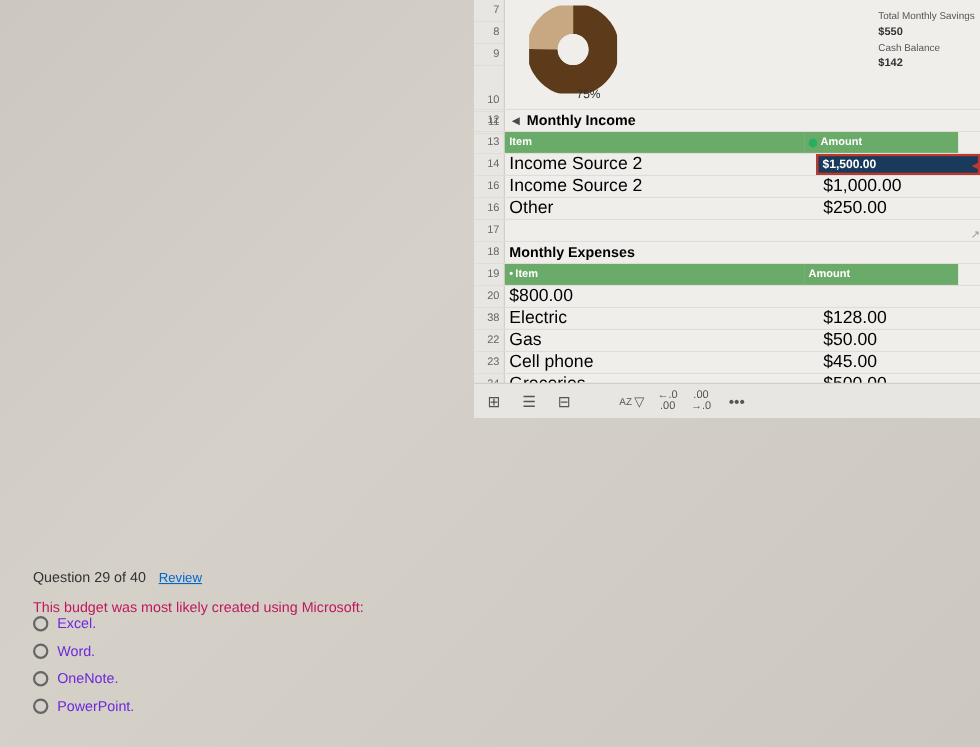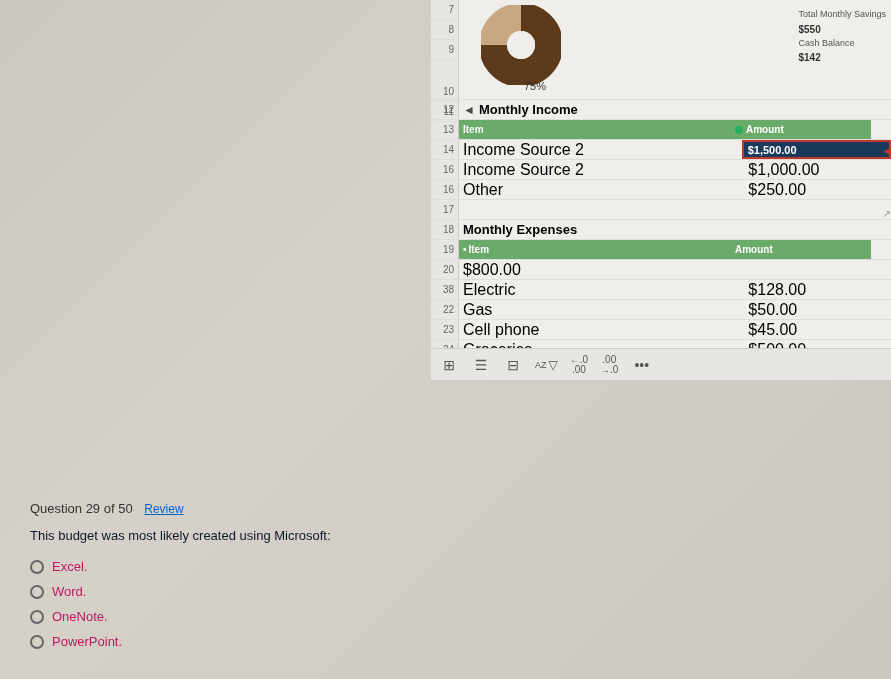--- a/index.html
+++ b/index.html
@@ -102,31 +102,30 @@
 
     .question-header .review-link {
       color: #0066cc;
       text-decoration: underline;
       margin-left: 8px;
       font-size: 12px;
     }
 
     .question-text {
       font-size: 13px;
-      color: #0f172a;
-      margin-bottom: 16px;
+      color: #be185d;
     }
 
     .answer-option {
       display: flex;
       align-items: center;
       gap: 8px;
       margin-bottom: 10px;
       font-size: 13px;
-      color: #be185d;
+      color: #6d28d9;
     }
 
     .radio-circle {
       width: 14px;
       height: 14px;
       border-radius: 50%;
       border: 2px solid #666;
       background: transparent;
       flex-shrink: 0;
     }
@@ -289,38 +288,38 @@
     <div class="spreadsheet-row">
       <div class="row-num">25</div>
       <div class="cell" style="flex:2;">Car payment</div>
       <div class="cell" style="flex:1;">$273.00</div>
     </div>
 
     <div class="toolbar">
       <span class="toolbar-icon">⊞</span>
       <span class="toolbar-icon">☰</span>
       <span class="toolbar-icon">⊟</span>
-      <span style="font-size:12px; color:#555; display:flex; align-items:center; gap:2px;">
+      <span style="font-size:12px; color:#555; display:flex; align-items:center; gap:2px;margin-left:28px;">
         <span style="font-size:9px;">AZ</span>▽
       </span>
       <span style="font-size:10px; color:#555; display:flex; flex-direction:column; align-items:center; line-height:1;">
         <span>←.0</span>
         <span>.00</span>
       </span>
       <span style="font-size:10px; color:#555; display:flex; flex-direction:column; align-items:center; line-height:1;">
         <span>.00</span>
         <span>→.0</span>
       </span>
       <span style="font-size:14px; color:#555; margin-left:4px;">•••</span>
     </div>
   </div>
 
   <div class="question-area">
     <div class="question-header">
-      <span>Question 29 of 50</span>
+      <span>Question 29 of 40</span>
       <span class="review-link">Review</span>
     </div>
 
     <div class="question-text">This budget was most likely created using Microsoft:</div>
 
     <div class="answer-option">
       <div class="radio-circle"></div>
       <span>Excel.</span>
     </div>
 

